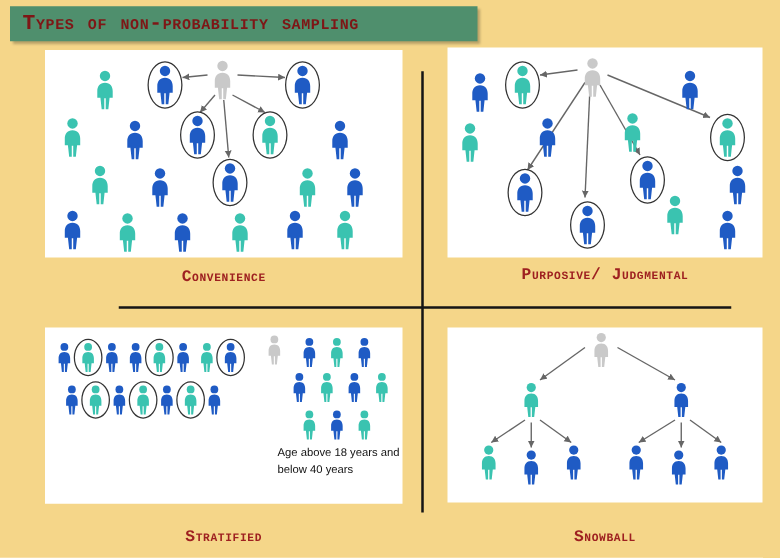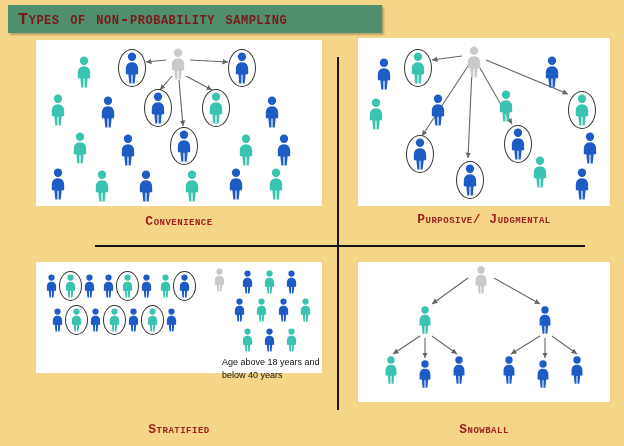--- a/index.html
+++ b/index.html
@@ -9,21 +9,21 @@
 
   .banner { position: absolute; left: 8px; top: 5px; width: 374px; height: 28px;
             background: #4f8f6d; display: flex; align-items: center; padding-left: 10px;
             box-shadow: 2px 2px 2px rgba(0,0,0,.25); }
   .banner-text { font-family: "Liberation Mono", monospace; font-weight: bold;
                  font-variant: small-caps; letter-spacing: .5px; font-size: 17px; color: #7e1616; }
 
   .panel { position: absolute; background: #ffffff; }
   .panel-convenience { left: 36px;  top: 40px;  width: 286px; height: 166px; }
   .panel-purposive   { left: 358px; top: 38px;  width: 252px; height: 168px; }
-  .panel-stratified  { left: 36px;  top: 262px; width: 286px; height: 111px; }
+  .panel-stratified  { left: 36px;  top: 262px; width: 286px; height: 141px; }
   .panel-snowball    { left: 358px; top: 262px; width: 252px; height: 140px; }
 
   .divider { position: absolute; background: #151515; }
   .divider.v { left: 337px; top: 57px;  width: 2px;   height: 353px; }
   .divider.h { left: 95px;  top: 245px; width: 490px; height: 2px; }
 
   .label { position: absolute; font-family: "Liberation Mono", monospace; font-weight: bold;
            font-variant: small-caps; color: #9e2020; font-size: 13px; letter-spacing: .5px;
            text-align: center; }
   .label-convenience { left: 36px;  top: 214px; width: 286px; }

